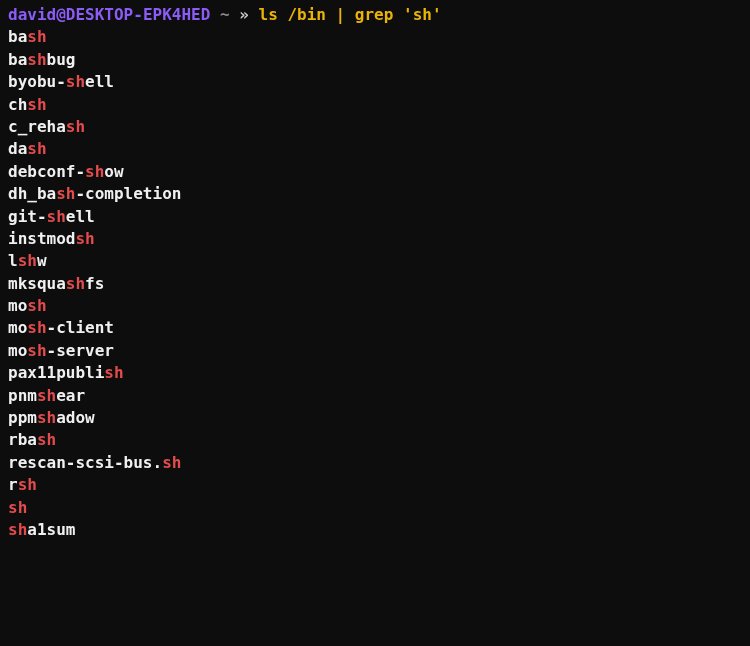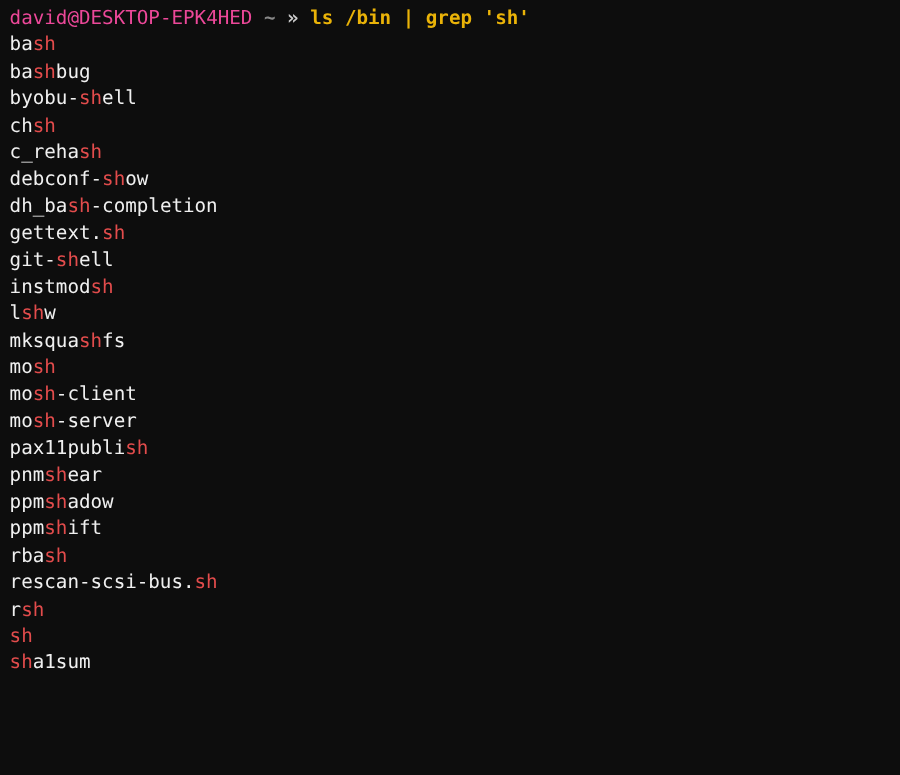--- a/index.html
+++ b/index.html
@@ -6,56 +6,55 @@
       margin: 0;
       padding: 4px 8px;
       background: #0d0d0d;
       font-family: "Menlo", "Consolas", "DejaVu Sans Mono", monospace;
       font-size: 16px;
       line-height: 1.4;
       color: #f0f0f0;
       width: 750px;
       box-sizing: border-box;
     }
-    .prompt-user { color: #ec4899; font-weight: normal; }
+    .prompt-user { color: #8b5cf6; font-weight: bold; }
     .prompt-path { color: #888888; font-weight: bold; }
     .prompt-arrow{ color: #cccccc; font-weight: bold; }
     .prompt-cmd  { color: #eab308; font-weight: bold; }
-    .output-line { white-space: pre; font-weight: normal; }
+    .output-line { white-space: pre; font-weight: bold; }
     .match { color: #e24c4c; }
     .plain { color: #f0f0f0; }
   </style>
 </head>
 <body>
 
 <div class="prompt-line">
   <span class="prompt-user">david</span><span class="prompt-user">@</span><span class="prompt-user">DESKTOP-EPK4HED</span>
   <span class="prompt-path">~</span>
   <span class="prompt-arrow">»</span>
   <span class="prompt-cmd">ls /bin | grep 'sh'</span>
 </div>
 
 <div id="output">
     <div class="output-line"><span class="plain">ba</span><span class="match">sh</span></div>
     <div class="output-line"><span class="plain">ba</span><span class="match">sh</span><span class="plain">bug</span></div>
     <div class="output-line"><span class="plain">byobu-</span><span class="match">sh</span><span class="plain">ell</span></div>
     <div class="output-line"><span class="plain">ch</span><span class="match">sh</span></div>
     <div class="output-line"><span class="plain">c_reha</span><span class="match">sh</span></div>
+    <div class="output-line"><span class="plain">da</span><span class="match">sh</span></div>
     <div class="output-line"><span class="plain">debconf-</span><span class="match">sh</span><span class="plain">ow</span></div>
     <div class="output-line"><span class="plain">dh_ba</span><span class="match">sh</span><span class="plain">-completion</span></div>
-    <div class="output-line"><span class="plain">gettext.</span><span class="match">sh</span></div>
     <div class="output-line"><span class="plain">git-</span><span class="match">sh</span><span class="plain">ell</span></div>
     <div class="output-line"><span class="plain">instmod</span><span class="match">sh</span></div>
     <div class="output-line"><span class="plain">l</span><span class="match">sh</span><span class="plain">w</span></div>
     <div class="output-line"><span class="plain">mksqua</span><span class="match">sh</span><span class="plain">fs</span></div>
     <div class="output-line"><span class="plain">mo</span><span class="match">sh</span></div>
     <div class="output-line"><span class="plain">mo</span><span class="match">sh</span><span class="plain">-client</span></div>
     <div class="output-line"><span class="plain">mo</span><span class="match">sh</span><span class="plain">-server</span></div>
     <div class="output-line"><span class="plain">pax11publi</span><span class="match">sh</span></div>
     <div class="output-line"><span class="plain">pnm</span><span class="match">sh</span><span class="plain">ear</span></div>
     <div class="output-line"><span class="plain">ppm</span><span class="match">sh</span><span class="plain">adow</span></div>
-    <div class="output-line"><span class="plain">ppm</span><span class="match">sh</span><span class="plain">ift</span></div>
     <div class="output-line"><span class="plain">rba</span><span class="match">sh</span></div>
     <div class="output-line"><span class="plain">rescan-scsi-bus.</span><span class="match">sh</span></div>
     <div class="output-line"><span class="plain">r</span><span class="match">sh</span></div>
     <div class="output-line"><span class="match">sh</span></div>
     <div class="output-line"><span class="match">sh</span><span class="plain">a1sum</span></div>
   </div>
 
 </body></html>

